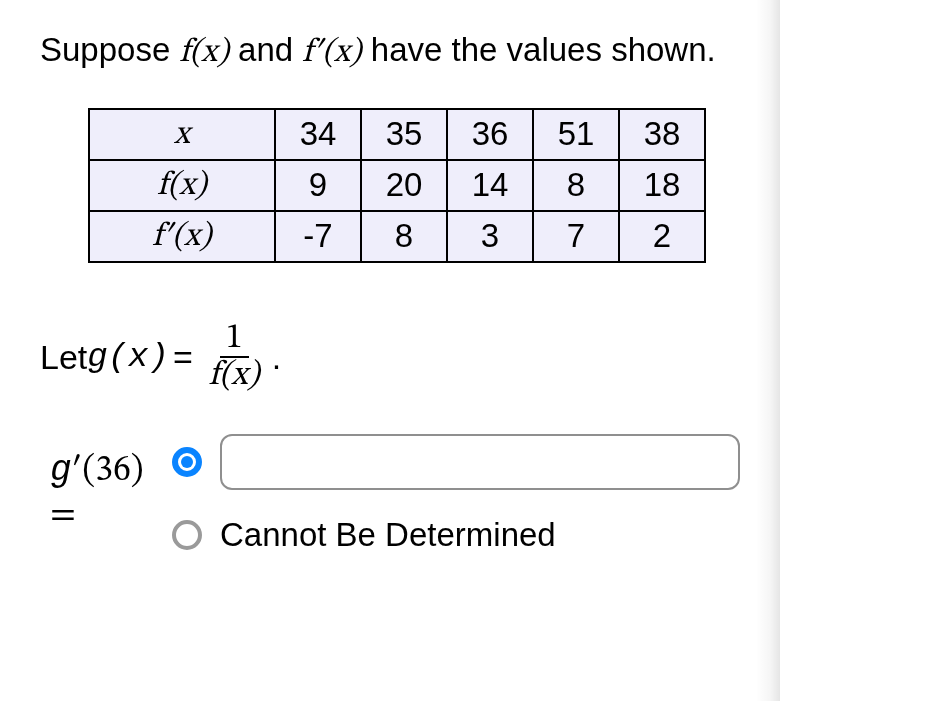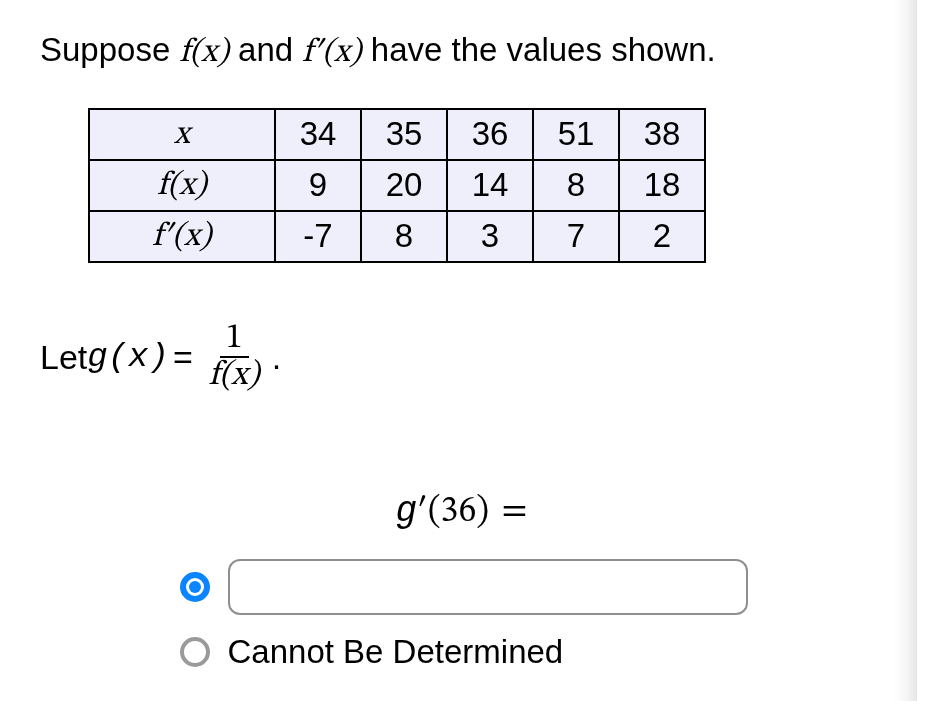--- a/index.html
+++ b/index.html
@@ -7,21 +7,21 @@
     padding: 0;
     width: 950px;
     height: 701px;
     background: #fff;
     font-family: "Trebuchet MS", "Lucida Sans Unicode", "Lucida Grande", sans-serif;
     color: #000;
     overflow: hidden;
   }
   .page {
     position: relative;
-    width: 917px;
+    width: 780px;
     height: 701px;
     box-sizing: border-box;
     padding: 28px 40px 0 40px;
   }
   
   .page::after {
     content: "";
     position: absolute;
     top: 0; right: 0; bottom: 0;
     width: 24px;
@@ -90,39 +90,38 @@
     margin: 0 6px;
     line-height: 1.05;
   }
   .frac .num, .frac .den {
     padding: 0 6px;
     font-family: "STIX Two Math", "Cambria Math", "Times New Roman", serif;
   }
   .frac .num { border-bottom: 2px solid #000; }
 
   .letblock {
-    margin-bottom: 96px;
+    margin-bottom: 40px;
   }
 
   
   .answer-row {
     display: flex;
     align-items: center;
     gap: 24px;
     margin-left: 10px;
-    flex-direction: column;
   }
   .answer-lhs {
     font-size: 36px;
     font-family: "STIX Two Math", "Cambria Math", "Times New Roman", serif;
   }
   .choices {
     display: flex;
     flex-direction: column;
-    gap: 18px;
+    gap: 26px;
   }
   .choice {
     display: flex;
     align-items: center;
     gap: 18px;
   }
   .radio {
     width: 30px;
     height: 30px;
     border-radius: 50%;

